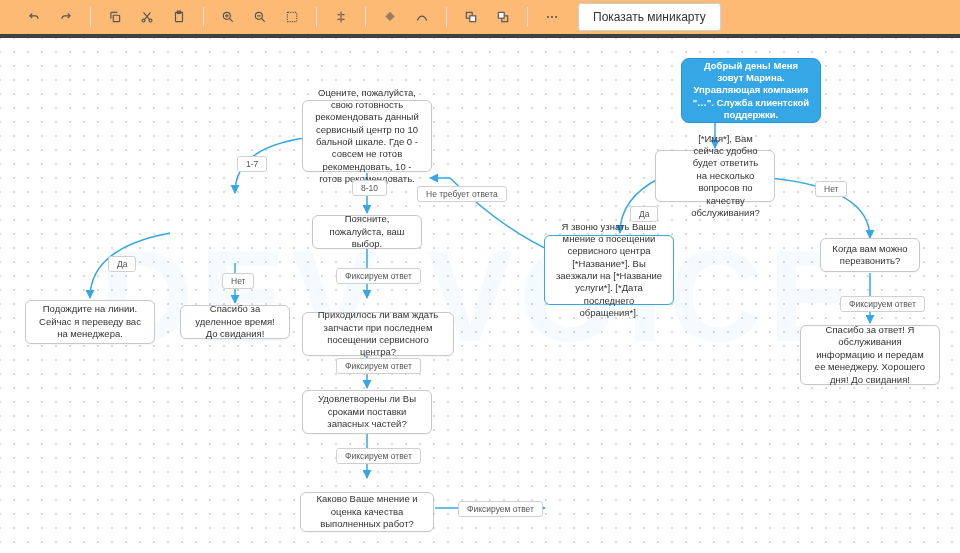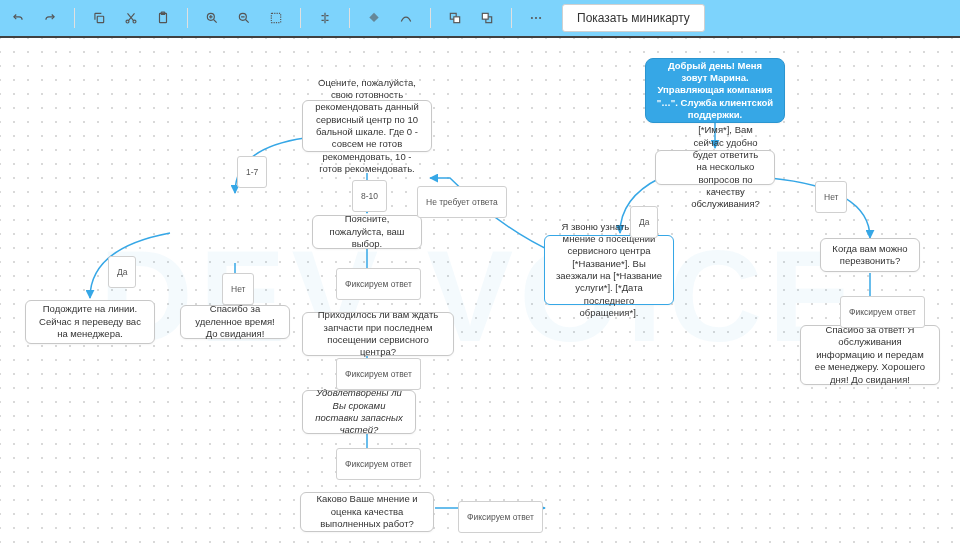--- a/index.html
+++ b/index.html
@@ -6,25 +6,25 @@
   body {
     font-family: -apple-system, BlinkMacSystemFont, "Segoe UI", Arial, sans-serif;
     background: #fff;
     width: 960px;
     height: 553px;
     overflow: hidden;
     position: relative;
   }
   .toolbar {
     height: 38px;
-    background: #7dd3fc;
-    border-bottom: 2px solid #404040;
-    display: flex;
-    align-items: center;
-    padding: 0 4px;
+    background: #fdba74;
+    border-bottom: 4px solid #404040;
+    display: flex;
+    align-items: center;
+    padding: 0 20px;
     gap: 4px;
     position: relative;
     z-index: 5;
   }
   .tool-btn {
     width: 28px;
     height: 28px;
     display: flex;
     align-items: center;
     justify-content: center;
@@ -95,30 +95,31 @@
     display: flex;
     align-items: center;
     justify-content: center;
   }
   .node.start {
     background: #36a7e6;
     border-color: #2b95d0;
     color: #fff;
     font-weight: 600;
     border-radius: 8px;
+    margin-left: 36px;
   }
   .node.highlight {
     border-color: #36a7e6;
   }
   .edge-label {
     position: absolute;
     background: #fff;
     border: 1px solid #d0d0d0;
     border-radius: 3px;
-    padding: 10px 8px;
+    padding: 2px 8px;
     font-size: 8.5px;
     color: #555;
     white-space: nowrap;
   }
   .icon-svg { width: 14px; height: 14px; }
 </style>
 </head>
 <body>
 
 <div class="toolbar">
@@ -244,30 +245,30 @@
     <path d="M367 210 L367 260" stroke="#36a7e6" stroke-width="1.5" fill="none" marker-end="url(#arr)"></path>
 
     <path d="M367 305 L367 350" stroke="#36a7e6" stroke-width="1.5" fill="none" marker-end="url(#arr)"></path>
 
     <path d="M367 395 L367 440" stroke="#36a7e6" stroke-width="1.5" fill="none" marker-end="url(#arr)"></path>
 
     <path d="M435 470 L545 470" stroke="#36a7e6" stroke-width="1.5" fill="none" marker-end="url(#arr)"></path>
   </svg>
 
   <div class="node start" style="left:645px; top:20px; width:140px; height:65px;">Добрый день! Меня зовут Марина. Управляющая компания "…". Служба клиентской поддержки.</div>
-  <div class="node" style="left:655px; top:112px; width:120px; height:35px;padding-left:31px;">[*Имя*], Вам сейчас удобно будет ответить на несколько вопросов по качеству обслуживания?</div>
+  <div class="node" style="left:655px; top:112px; width:120px; height:52px;padding-left:31px;">[*Имя*], Вам сейчас удобно будет ответить на несколько вопросов по качеству обслуживания?</div>
   <div class="node" style="left:820px; top:200px; width:100px; height:34px;">Когда вам можно перезвонить?</div>
   <div class="node" style="left:800px; top:287px; width:140px; height:60px;">Спасибо за ответ! Я обслуживания информацию и передам ее менеджеру. Хорошего дня! До свидания!</div>
   <div class="node highlight" style="left:544px; top:197px; width:130px; height:70px;">Я звоню узнать Ваше мнение о посещении сервисного центра [*Название*]. Вы заезжали на [*Название услуги*]. [*Дата последнего обращения*].</div>
-  <div class="node" style="left:302px; top:62px; width:130px; height:52px;">Оцените, пожалуйста, свою готовность рекомендовать данный сервисный центр по 10 бальной шкале. Где 0 - совсем не готов рекомендовать, 10 - готов рекомендовать.</div>
+  <div class="node" style="left:302px; top:62px; width:130px; height:72px;">Оцените, пожалуйста, свою готовность рекомендовать данный сервисный центр по 10 бальной шкале. Где 0 - совсем не готов рекомендовать, 10 - готов рекомендовать.</div>
   <div class="node" style="left:25px; top:262px; width:130px; height:44px;">Подождите на линии. Сейчас я переведу вас на менеджера.</div>
   <div class="node" style="left:180px; top:267px; width:110px; height:34px;">Спасибо за уделенное время! До свидания!</div>
   <div class="node" style="left:312px; top:177px; width:110px; height:34px;">Поясните, пожалуйста, ваш выбор.</div>
   <div class="node" style="left:302px; top:274px; width:152px; height:44px;">Приходилось ли вам ждать запчасти при последнем посещении сервисного центра?</div>
-  <div class="node" style="left:302px; top:352px; width:114px; height:44px;font-style:italic;">Удовлетворены ли Вы сроками поставки запасных частей?</div>
+  <div class="node" style="left:302px; top:352px; width:130px; height:44px;">Удовлетворены ли Вы сроками поставки запасных частей?</div>
   <div class="node" style="left:300px; top:454px; width:134px; height:40px;">Каково Ваше мнение и оценка качества выполненных работ?</div>
 
   <div class="edge-label" style="left:630px; top:168px;">Да</div>
   <div class="edge-label" style="left:815px; top:143px;">Нет</div>
   <div class="edge-label" style="left:840px; top:258px;">Фиксируем ответ</div>
   <div class="edge-label" style="left:417px; top:148px;">Не требует ответа</div>
   <div class="edge-label" style="left:237px; top:118px;">1-7</div>
   <div class="edge-label" style="left:352px; top:142px;">8-10</div>
   <div class="edge-label" style="left:108px; top:218px;">Да</div>
   <div class="edge-label" style="left:222px; top:235px;">Нет</div>

